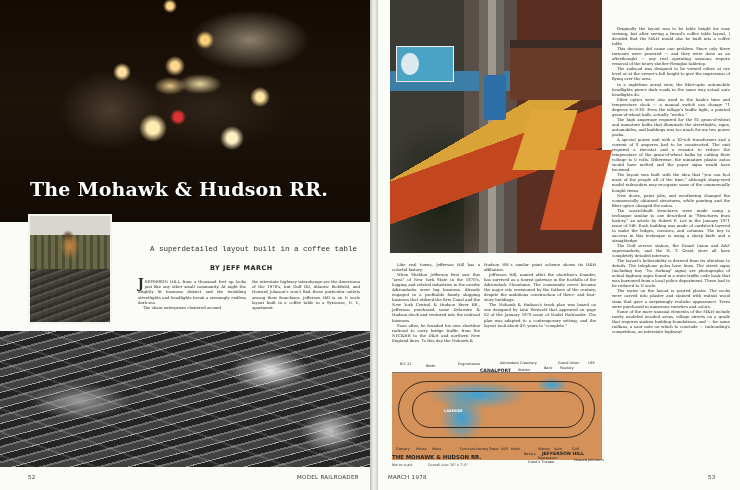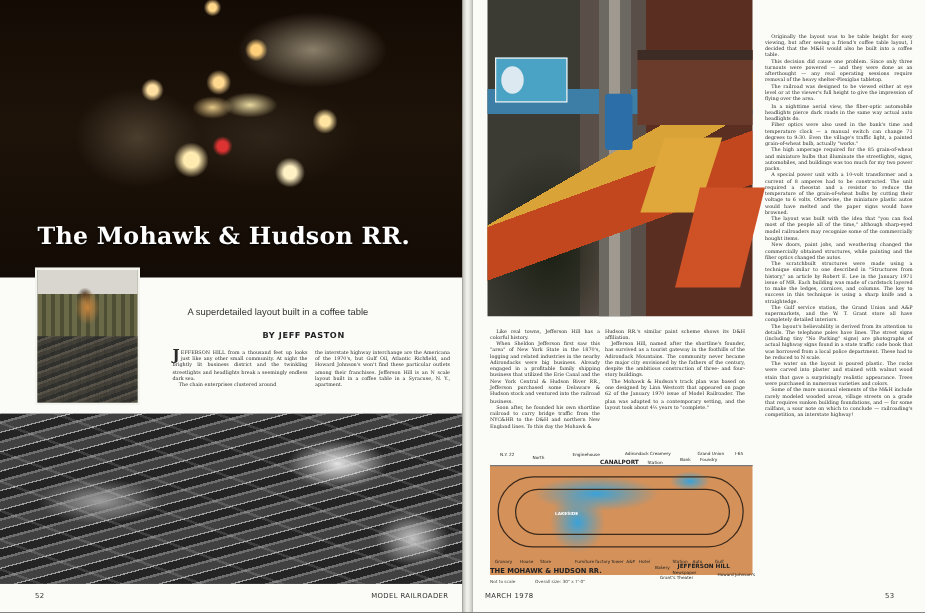--- a/index.html
+++ b/index.html
@@ -39,21 +39,21 @@
               border: 2px solid #f4f4ef;
               background:
                 radial-gradient(ellipse 10px 14px at 40px 30px, #c9843c, transparent),
                 radial-gradient(ellipse 6px 6px at 38px 20px, #3b2a1e, transparent),
                 linear-gradient(180deg, #d8d6cf 0 18%, transparent 18%),
                 repeating-linear-gradient(90deg, #6b6a48 0 4px, #4d4e33 4px 7px),
                 #3f3d30; }
   .portrait::after { content: ""; position: absolute; left: 0; right: 0; bottom: 0; height: 50%;
                      background: repeating-linear-gradient(160deg, #2b2b2b 0 3px, #555049 3px 5px, #3e3b36 5px 8px); opacity: .9; }
 
-  .subtitle { position: absolute; left: 150px; top: 245px; font-family: Liberation Sans, sans-serif;
+  .subtitle { position: absolute; left: 150px; top: 245px; font-family: Liberation Mono, monospace;
               font-size: 7.5px; color: #333; white-space: nowrap; }
   .byline { position: absolute; left: 210px; top: 264px; font-family: "DejaVu Sans", sans-serif;
             font-weight: bold; font-size: 6.5px; color: #222; letter-spacing: 0.5px; }
 
   .col { position: absolute; font-family: "DejaVu Serif", serif; font-size: 3.9px; line-height: 5.2px;
          color: #2a2a2a; text-align: justify; }
   .col p { text-indent: 5px; }
   .col .drop { float: left; font-size: 12px; line-height: 10px; margin-right: 1px; font-weight: bold; }
   .col-l1 { left: 138px; top: 279px; width: 108px; }
   .col-l2 { left: 252px; top: 279px; width: 108px; }
@@ -113,21 +113,21 @@
   .map-note { position: absolute; top: 463px; font-family: "DejaVu Sans", sans-serif; font-size: 3.4px; color: #444; }
 </style>
 </head>
 <body>
 
 <div class="page page-left">
   <div class="hero"></div>
   <div class="hero-title">The Mohawk &amp; Hudson RR.</div>
   <div class="portrait"></div>
   <div class="subtitle">A superdetailed layout built in a coffee table</div>
-  <div class="byline">BY JEFF PASTON</div>
+  <div class="byline">BY JEFF MARCH</div>
 
   <div class="col col-l1">
     <p style="text-indent:0"><span class="drop">J</span><span>EFFERSON HILL from a thousand feet up looks just like any other small community. At night the brightly lit business district and the twinkling streetlights and headlights break a seemingly endless dark sea.</span></p>
     <p>The chain enterprises clustered around</p>
   </div>
   <div class="col col-l2">
     <p style="text-indent:0">the interstate highway interchange are the Americana of the 1970's, but Gulf Oil, Atlantic Richfield, and Howard Johnson's won't find these particular outlets among their franchises. Jefferson Hill is an N scale layout built in a coffee table in a Syracuse, N. Y., apartment.</p>
   </div>
 
   <div class="aerial"></div>

